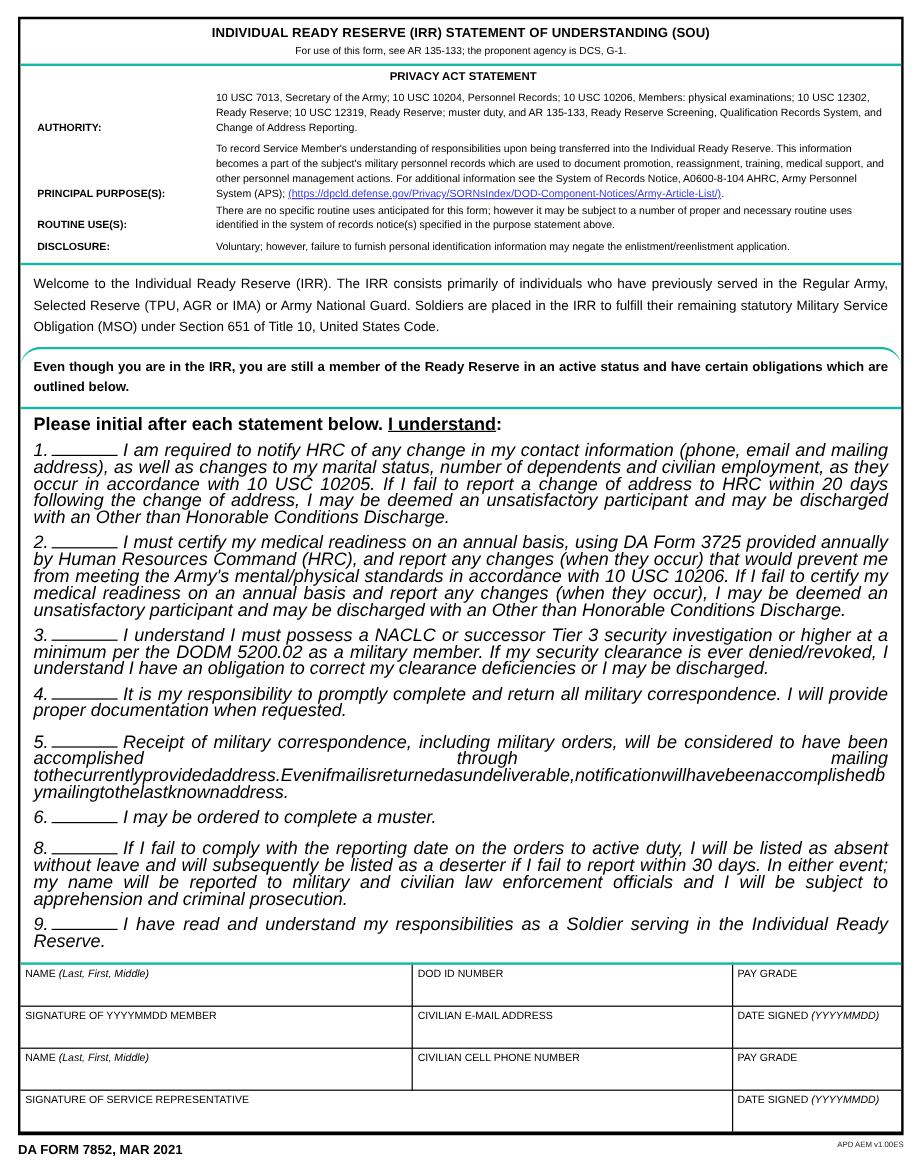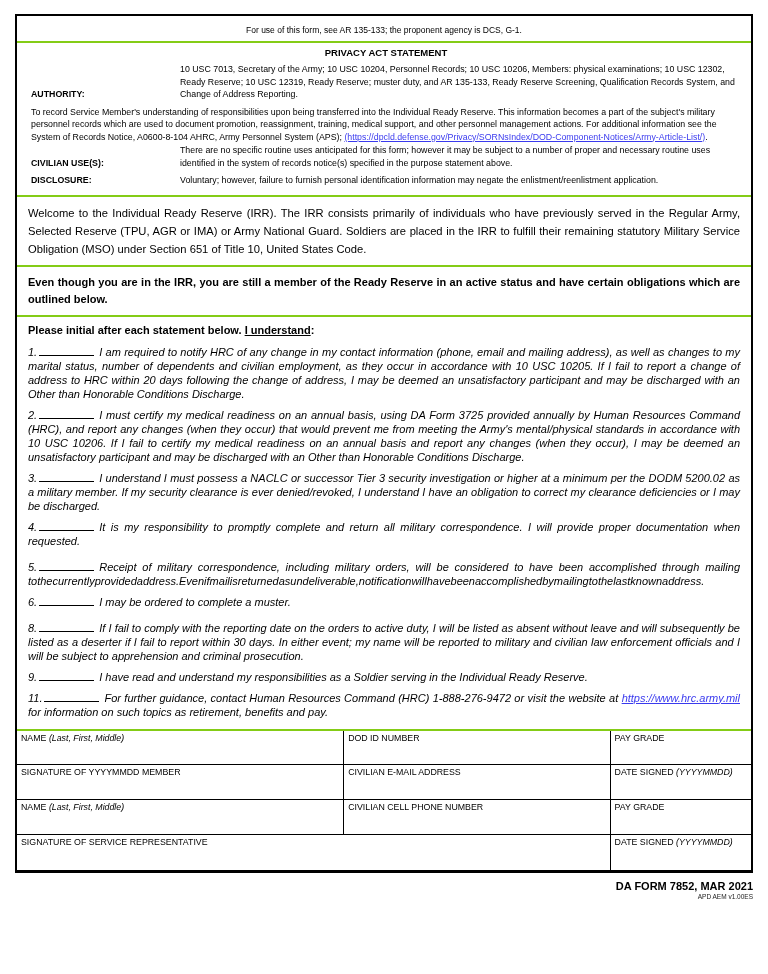--- a/index.html
+++ b/index.html
@@ -5,42 +5,42 @@
   * { margin:0; padding:0; box-sizing:border-box; }
   html,body { background:#fff; }
   body {
     width:768px; height:974px; position:relative; overflow:hidden;
     font-family:"Liberation Sans", sans-serif; color:#000;
   }
   .form {
     margin:14px 15px 0 15px; width:738px;
     border:2px solid #000; border-bottom-width:3px; background:#fff;
   }
-  .sec { border-top:2px solid #84cc16; }
+  .sec { border-top:2px solid #14b8a6; }
   .sec:first-child { border-top:none; }
 
   
   .hdr { text-align:center; padding:6px 10px 6px; }
   .hdr .title { font-size:11px; font-weight:bold; letter-spacing:.1px; }
   .hdr .subtitle { font-size:8.5px; margin-top:3px; }
 
   
   .privacy { padding:4px 10px 8px 14px; }
   .p-head { text-align:center; font-weight:bold; font-size:9.5px; margin-bottom:3px; }
   .p-row { display:flex; margin-top:5px;align-items:flex-end; }
   .p-row.tight { margin-top:1px; }
   .p-label { width:149px; flex:none; font-weight:bold; font-size:8.8px; line-height:12.5px; }
   .p-text { flex:1; font-size:8.8px; line-height:12.5px; }
 
   
   .welcome { padding:7px 11px; font-size:11.2px; line-height:18px; text-align:justify; }
-  .oblig   { padding:7px 11px; font-size:11px;  line-height:17px; font-weight:bold; text-align:justify; }
+  .oblig   { padding:7px 11px; font-size:11px;  line-height:17px; font-weight:bold; text-align:justify;border-radius:17px; }
 
   
-  .statements { padding:6px 11px 3px; font-size:11px; line-height:14px; }
+  .statements { padding:6px 11px 3px; font-size:15px; line-height:14px; }
   .initial-line { font-weight:bold; margin-bottom:8px; }
   .stmt { margin-bottom:7px; text-align:justify; overflow-wrap:break-word;font-style:italic; }
   .stmt.gap-lg { margin-top:12px; }
   .blank {
     display:inline-block; width:55px; height:9px;
     border-bottom:1px solid #000; margin:0 5px 0 2px; vertical-align:baseline;
   }
   .u { text-decoration:underline; }
   a.link { color:#3a3aee; text-decoration:underline; cursor:pointer; }
 
@@ -50,50 +50,52 @@
     border:1px solid #000; vertical-align:top; padding:2px 4px 0 4px;
     height:35px; font-size:8.8px; line-height:11px;
   }
   .sig-table tr:first-child td { border-top:none; }
   .sig-table tr:last-child td { border-bottom:none; }
   .sig-table td:first-child { border-left:none; }
   .sig-table td:last-child { border-right:none; }
   .hint { font-style:italic; }
 
   
-  .footer { display:flex; justify-content:space-between; align-items:flex-end; margin:4px 15px 0 15px;flex-direction:column; }
+  .footer { display:flex; justify-content:space-between; align-items:flex-start; margin:4px 15px 0 15px; }
   .form-number { font-weight:bold; font-size:11px; margin-top:3px; }
   .version { font-size:6.5px; color:#222; margin-top:1px; }
 </style>
 </head>
 <body>
 
 <div class="form">
 
   <div class="sec hdr">
+    <div class="title">INDIVIDUAL READY RESERVE (IRR) STATEMENT OF UNDERSTANDING (SOU)</div>
     <div class="subtitle">For use of this form, see AR 135-133; the proponent agency is DCS, G-1.</div>
   </div>
 
   <div class="sec privacy">
     <div class="p-head">PRIVACY ACT STATEMENT</div>
 
     <div class="p-row">
       <div class="p-label">AUTHORITY:</div>
       <div class="p-text">10 USC 7013, Secretary of the Army; 10 USC 10204, Personnel Records; 10 USC 10206, Members: physical examinations; 10 USC 12302, Ready Reserve; 10 USC 12319, Ready Reserve; muster duty, and AR 135-133, Ready Reserve Screening, Qualification Records System, and Change of Address Reporting.</div>
     </div>
 
     <div class="p-row">
+      <div class="p-label">PRINCIPAL PURPOSE(S):</div>
       <div class="p-text">
         <span>To record Service Member's understanding of responsibilities upon being transferred into the Individual Ready Reserve. This information becomes a part of the subject's military personnel records which are used to document promotion, reassignment, training, medical support, and other personnel management actions. For additional information see the System of Records Notice, A0600-8-104 AHRC, Army Personnel System (APS);</span>
         <a class="link">(https://dpcld.defense.gov/Privacy/SORNsIndex/DOD-Component-Notices/Army-Article-List/)</a><span>.</span>
       </div>
     </div>
 
     <div class="p-row tight">
-      <div class="p-label">CIVILIAN USE(S):</div>
+      <div class="p-label">ROUTINE USE(S):</div>
       <div class="p-text">There are no specific routine uses anticipated for this form; however it may be subject to a number of proper and necessary routine uses identified in the system of records notice(s) specified in the purpose statement above.</div>
     </div>
 
     <div class="p-row">
       <div class="p-label">DISCLOSURE:</div>
       <div class="p-text">Voluntary; however, failure to furnish personal identification information may negate the enlistment/reenlistment application.</div>
     </div>
   </div>
 
   <div class="sec welcome">Welcome to the Individual Ready Reserve (IRR). The IRR consists primarily of individuals who have previously served in the Regular Army, Selected Reserve (TPU, AGR or IMA) or Army National Guard. Soldiers are placed in the IRR to fulfill their remaining statutory Military Service Obligation (MSO) under Section 651 of Title 10, United States Code.</div>
@@ -114,21 +116,20 @@
     <p class="stmt gap-lg"><span>5.</span><span class="blank"></span><span>Receipt of military correspondence, including military orders, will be considered to have been accomplished through mailing tothecurrentlyprovidedaddress.Evenifmailisreturnedasundeliverable,notificationwillhavebeenaccomplishedbymailingtothelastknownaddress.</span></p>
 
     <p class="stmt"><span>6.</span><span class="blank"></span><span>I may be ordered to complete a muster.</span></p>
 
 
     <p class="stmt gap-lg"><span>8.</span><span class="blank"></span><span>If I fail to comply with the reporting date on the orders to active duty, I will be listed as absent without leave and will subsequently be listed as a deserter if I fail to report within 30 days. In either event; my name will be reported to military and civilian law enforcement officials and I will be subject to apprehension and criminal prosecution.</span></p>
 
     <p class="stmt"><span>9.</span><span class="blank"></span><span>I have read and understand my responsibilities as a Soldier serving in the Individual Ready Reserve.</span></p>
 
 
-    <p class="stmt"><span>11.</span><span class="blank"></span><span>For further guidance, contact Human Resources Command (HRC) 1-888-276-9472 or visit the website at </span><a class="link">https://www.hrc.army.mil</a><span> for information on such topics as retirement, benefits and pay.</span></p>
   </div>
 
   <table class="sig-table sec">
     <colgroup>
         <col style="width:44.5%">
         <col style="width:36.3%">
         <col style="width:19.2%">
       </colgroup>
     <tbody>
         <tr>

